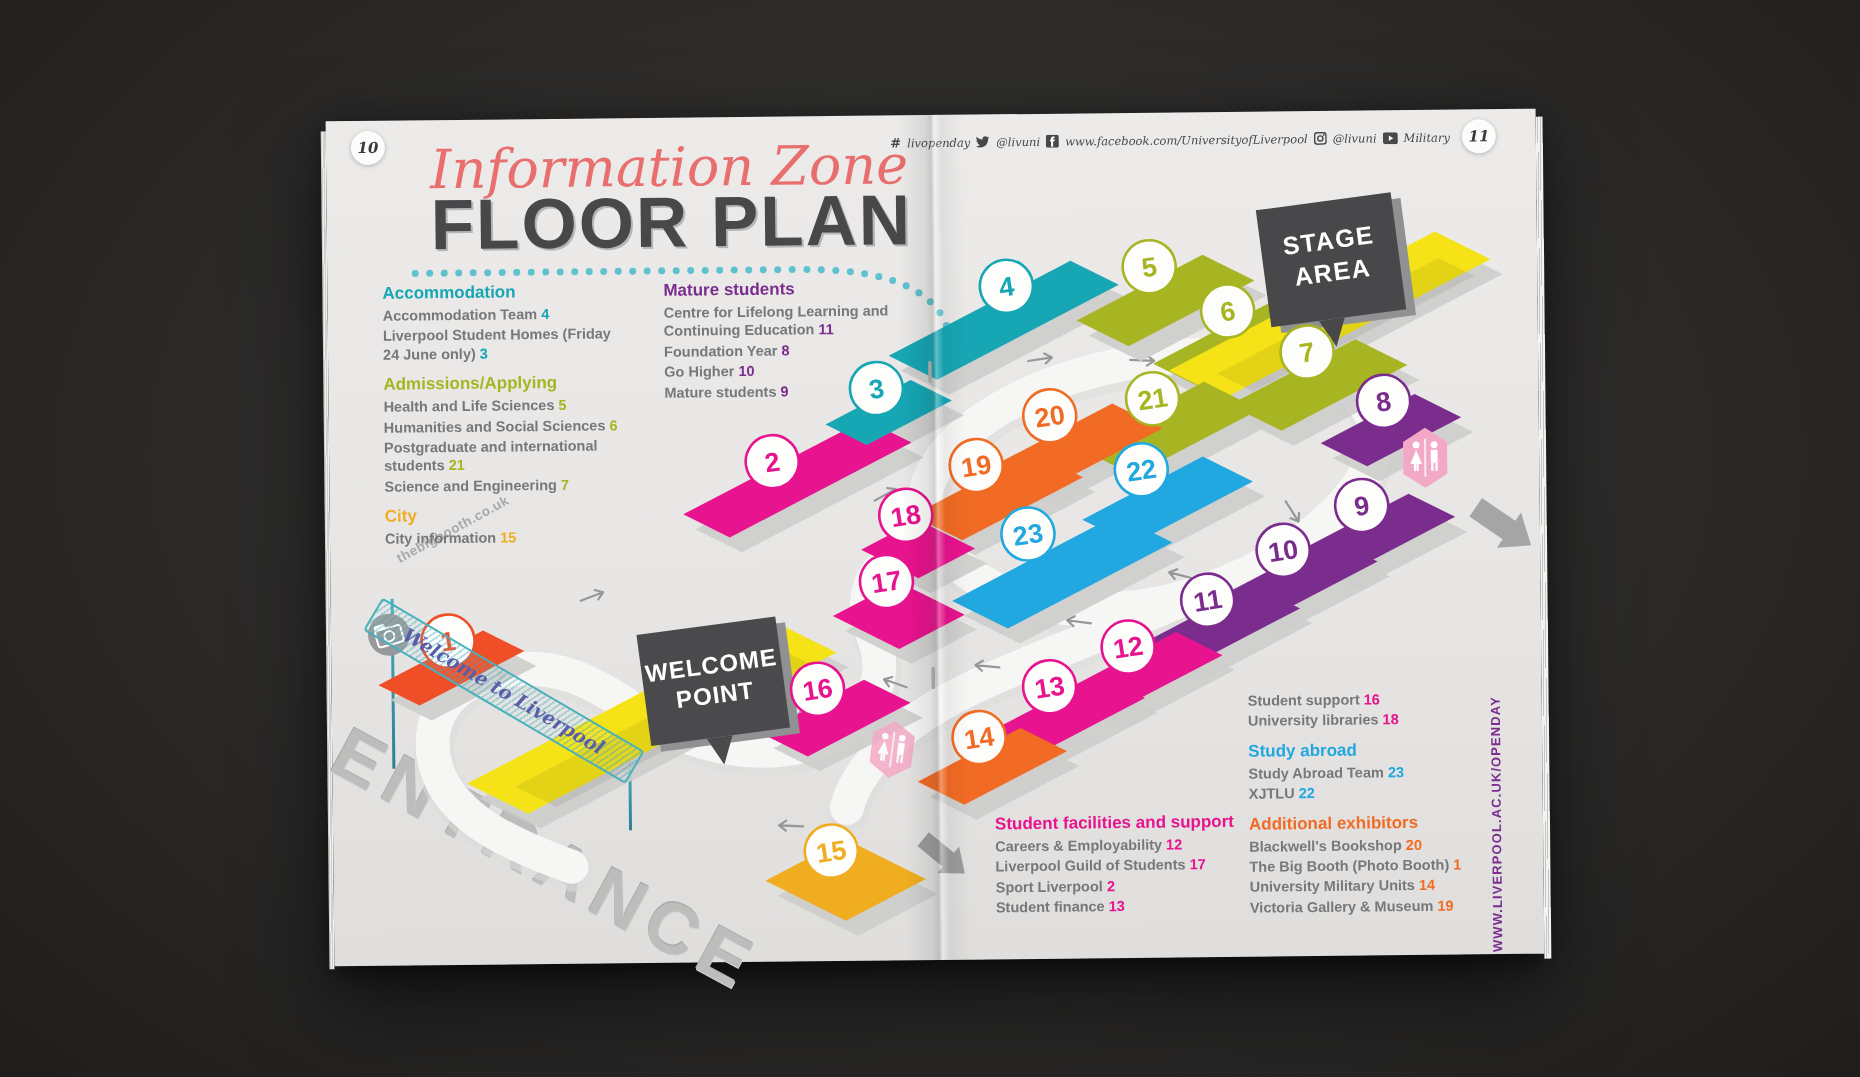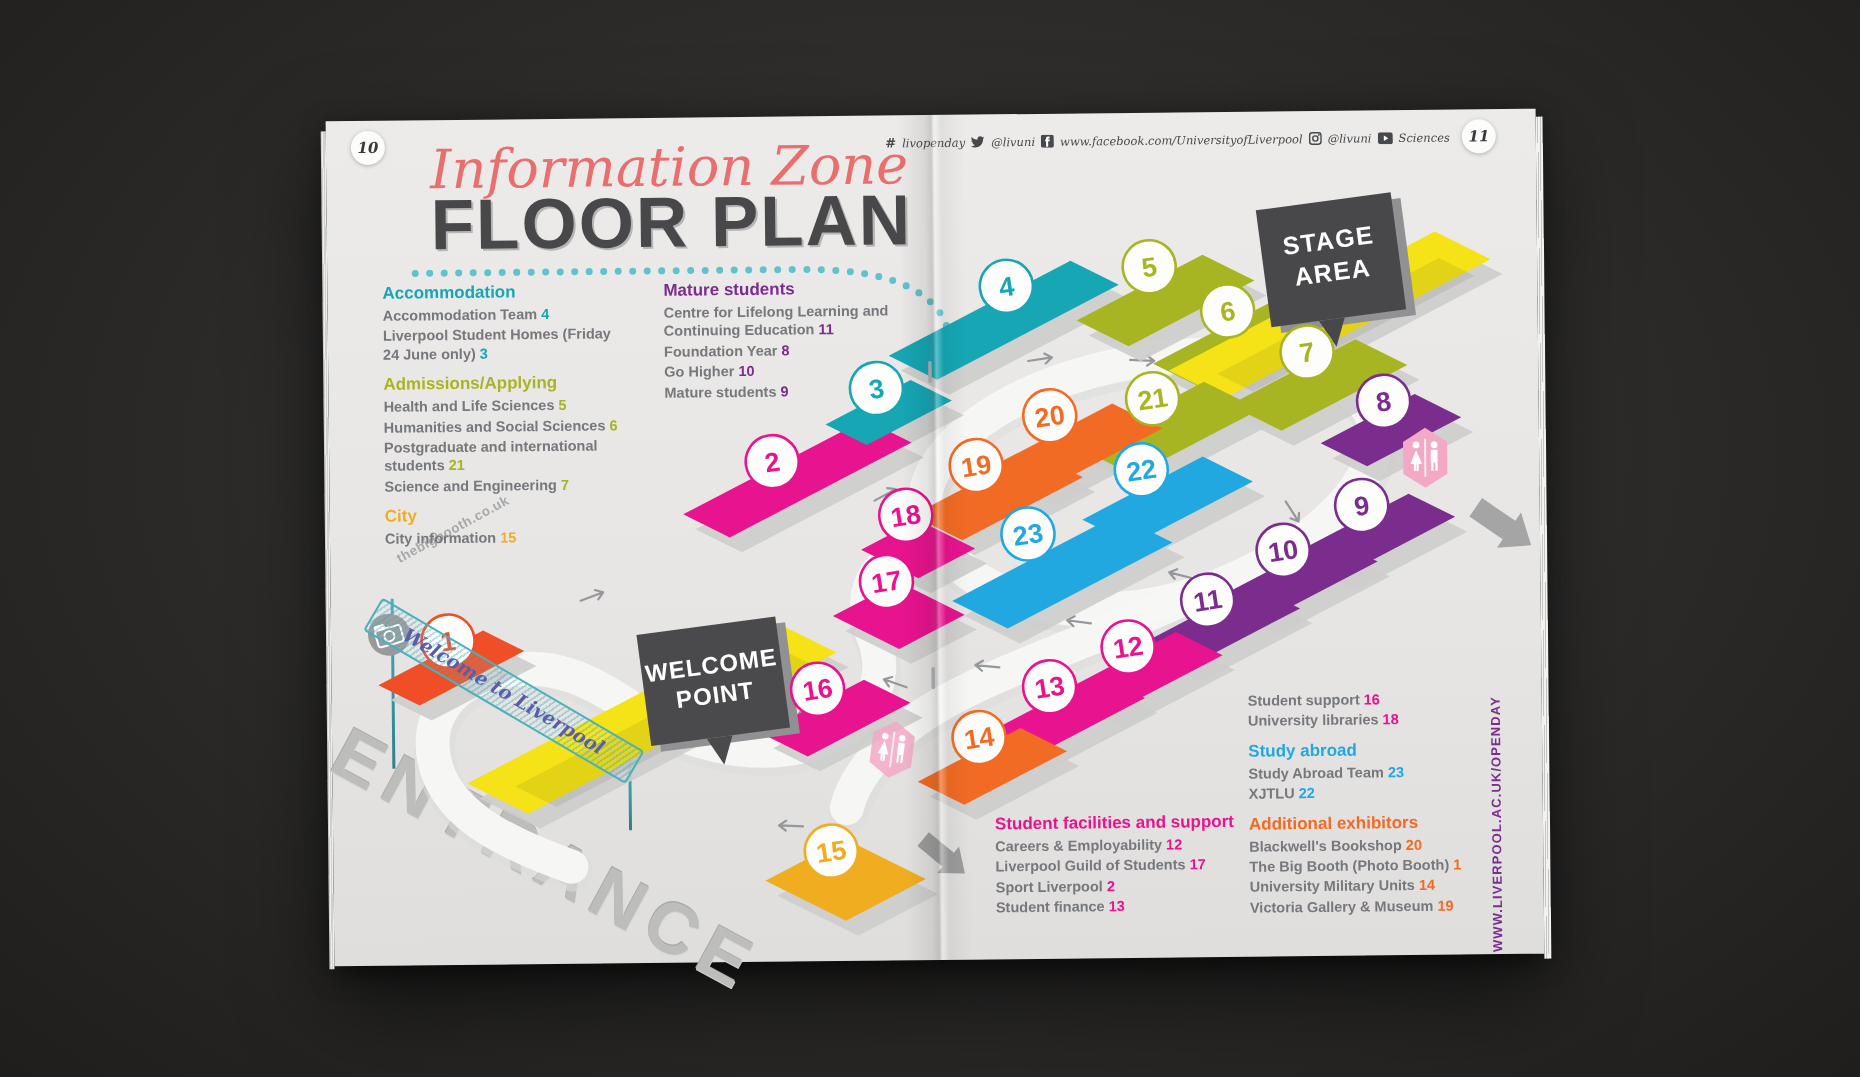--- a/index.html
+++ b/index.html
@@ -327,21 +327,21 @@
       <svg width="13" height="13" viewBox="0 0 13 13">
           <rect x="0.8" y="0.8" width="11.4" height="11.4" rx="2.6" fill="none" stroke="#47484b" stroke-width="1.5"></rect>
           <circle cx="6.5" cy="6.5" r="2.6" fill="none" stroke="#47484b" stroke-width="1.4"></circle>
           <circle cx="10" cy="3" r="0.9" fill="#47484b"></circle>
         </svg>
       <span>@livuni</span>
       <svg width="15" height="12" viewBox="0 0 15 12">
           <rect width="15" height="12" rx="2.5" fill="#47484b"></rect>
           <path d="M6,3.2 L10.4,6 L6,8.8 Z" fill="#ffffff"></path>
         </svg>
-      <span>Sciences</span>
+      <span>Military</span>
     </div>
 
     <div class="vurl">WWW.LIVERPOOL.AC.UK/OPENDAY</div>
 
     <div class="legend col1">
         <div class="sec">
           <h3 style="color: rgb(22, 166, 180);">Accommodation</h3>
           <div class="it">Accommodation Team <span class="num" style="color: rgb(22, 166, 180);">4</span></div>
           <div class="it">Liverpool Student Homes (Friday 24 June only) <span class="num" style="color: rgb(22, 166, 180);">3</span></div>
         </div>

